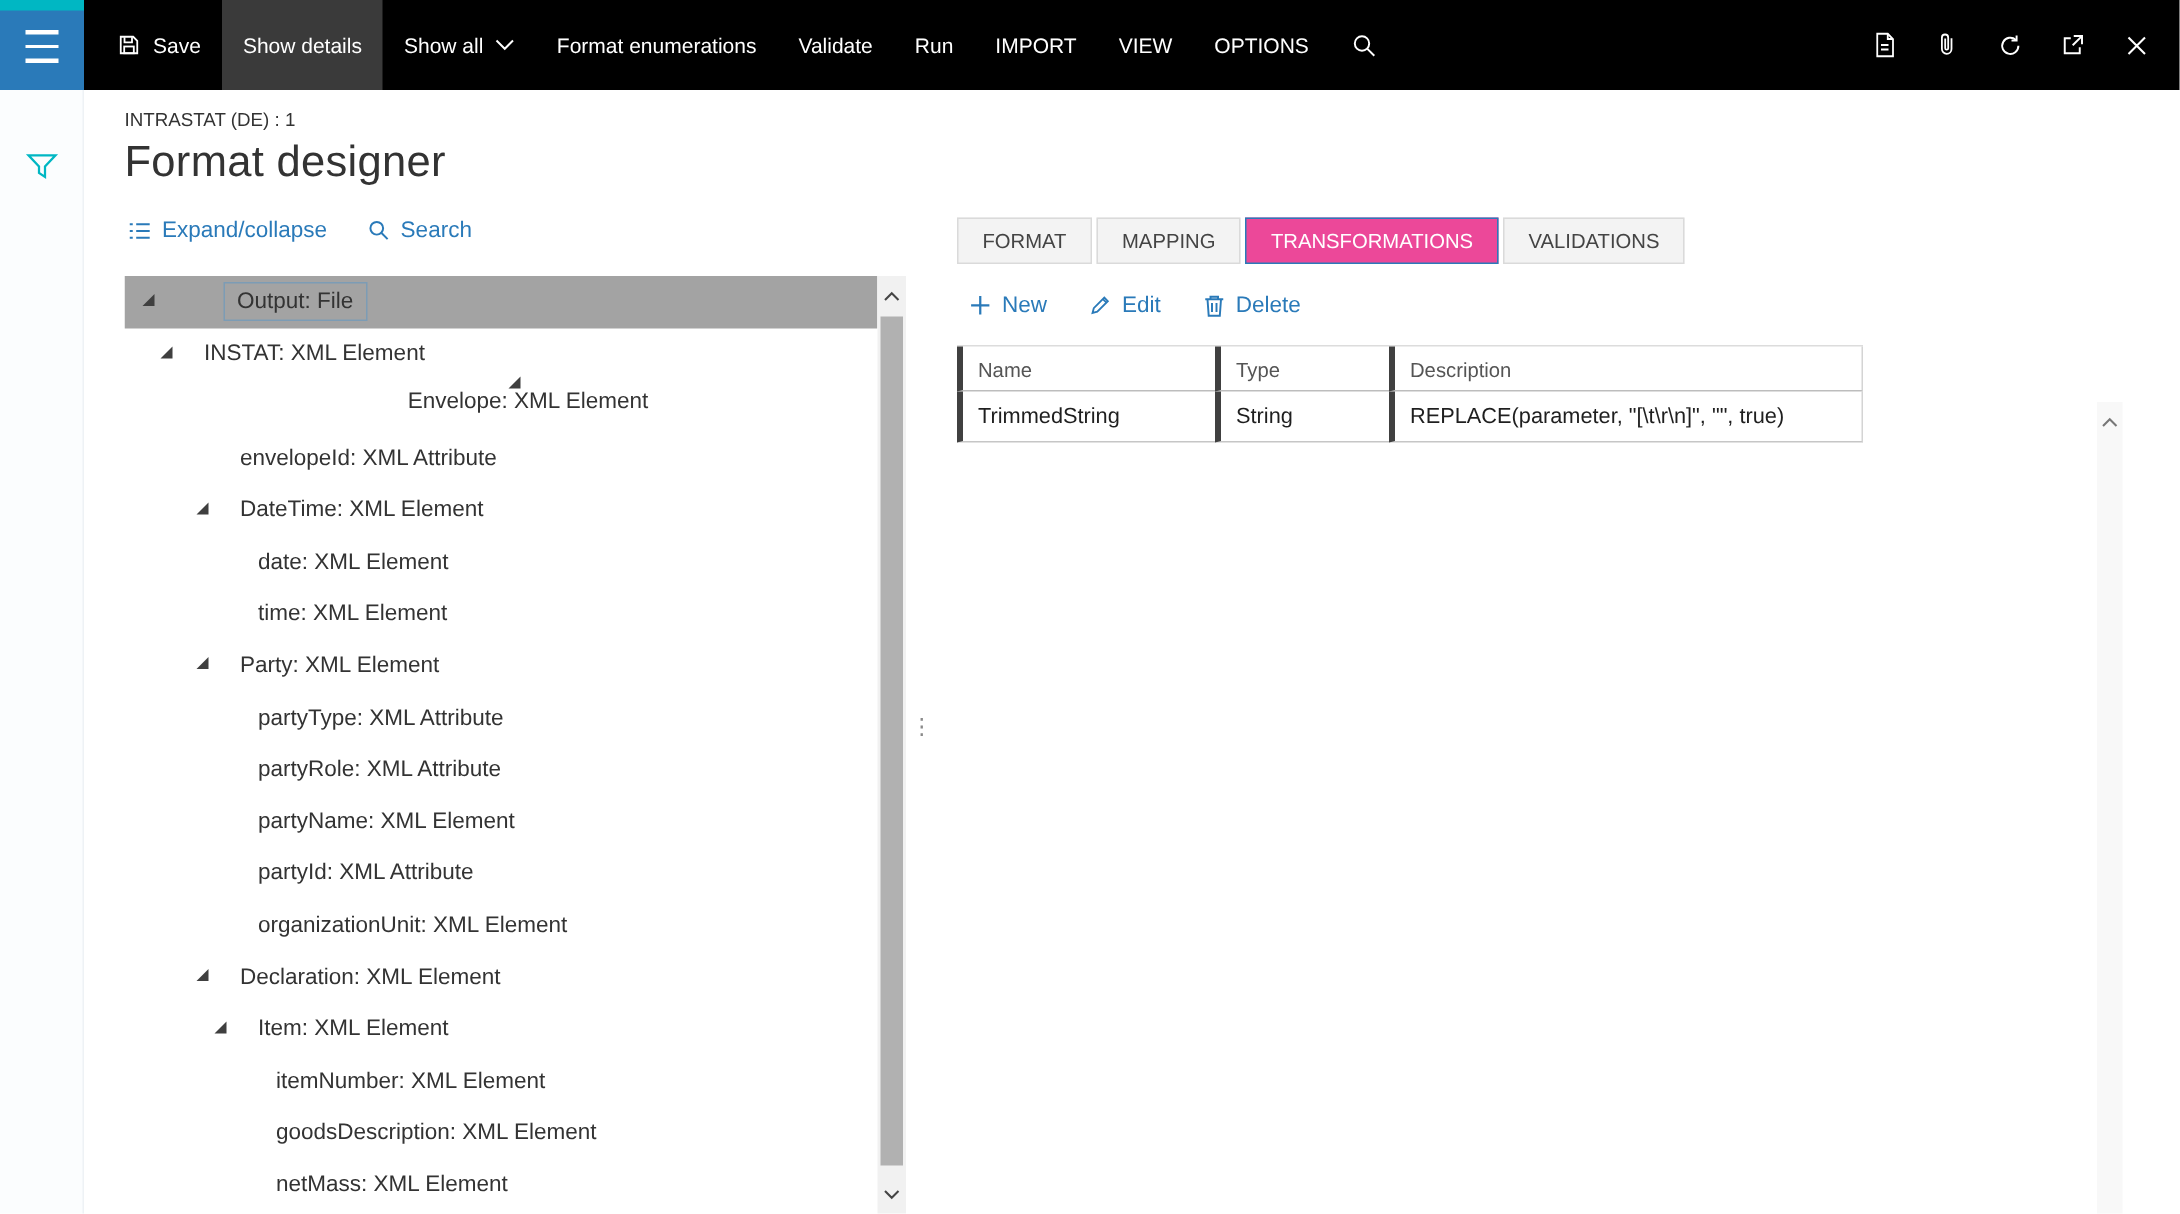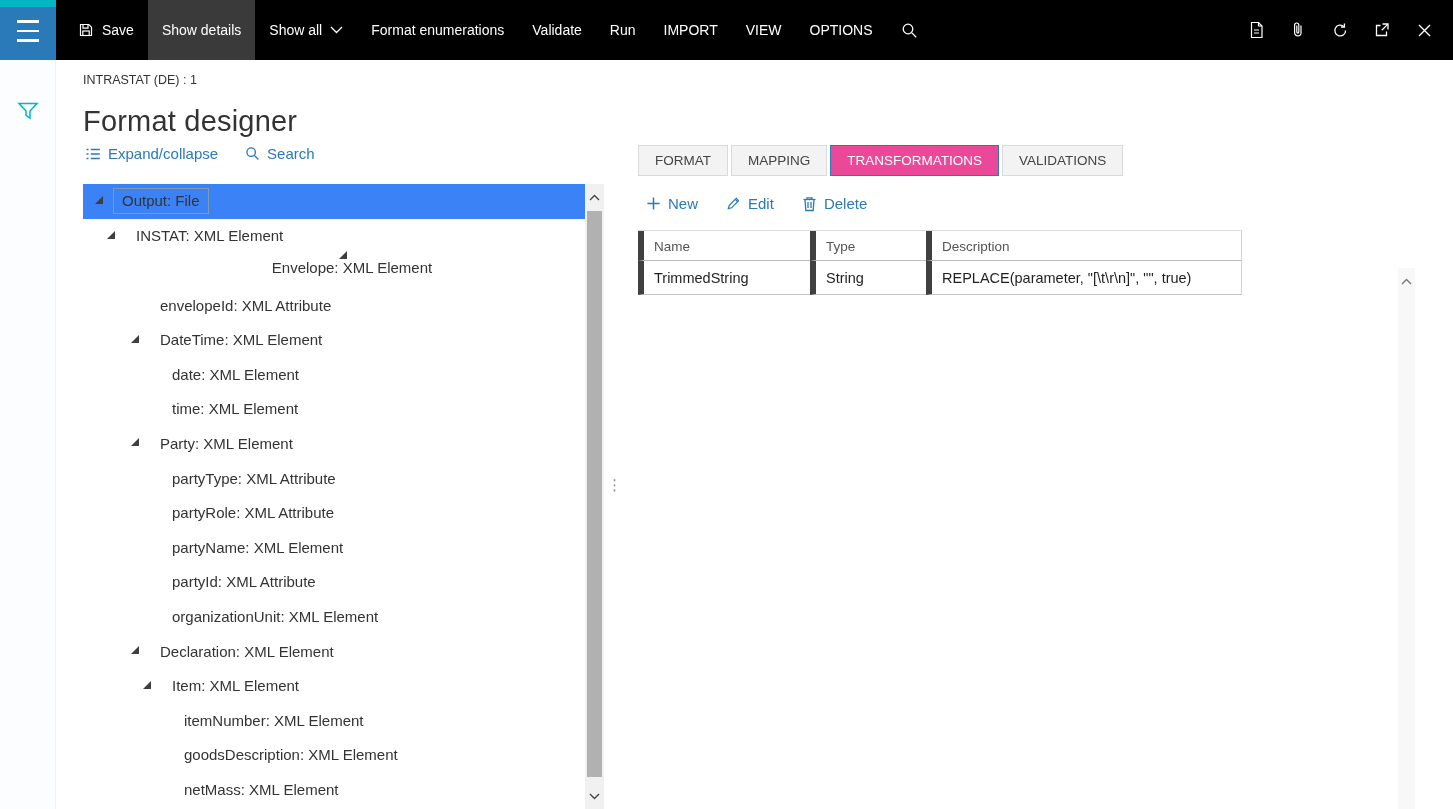--- a/index.html
+++ b/index.html
@@ -38,29 +38,29 @@
   .left-rail {
     position: absolute; top: 60px; left: 0; width: 56px; bottom: 0;
     background: #fbfdfe; border-right: 1px solid #eef2f5;
   }
   .rail-filter { display: block; margin: 41px auto 0; cursor: pointer; }
 
   
   .page { position: absolute; top: 60px; left: 56px; right: 0; bottom: 0; background: #fff; }
   .header { position: absolute; left: 27px; top: 13px; }
   .caption { font-size: 12.5px; color: #333; }
-  .title { font-size: 29px; font-weight: 400; color: #333; margin-top: 18px; letter-spacing: .2px; }
+  .title { font-size: 29px; font-weight: 400; color: #333; margin-top: 5px; letter-spacing: .2px; }
 
   .link { display: inline-flex; align-items: center; gap: 7px; color: #2a7ab9; font-size: 15px; cursor: pointer; }
   .tree-toolbar { position: absolute; left: 29px; top: 85px; display: flex; gap: 27px; align-items: center; }
 
   
   .tree { position: absolute; left: 27px; top: 124px; width: 502px; bottom: 0; overflow: hidden; }
   .tree-row { height: 34.6px; display: flex; align-items: center; font-size: 15px; color: #333; cursor: pointer; }
-  .tree-row.selected { background: #3b82f6; }
+  .tree-row.selected { background: #a3a3a3; gap: 36px; }
   .expander { width: 27px; display: flex; align-items: center; flex: 0 0 auto; }
   .expander.has::before {
     content: ""; width: 0; height: 0;
     border-bottom: 8px solid #3f3f3f; border-left: 8px solid transparent; margin-top: -2px;
   }
   .tree-label { padding: 0 2px; white-space: nowrap; }
   .tree-label.focusbox { border: 1px solid #7c9cb5; padding: 3px 8px 4px; margin-left: -9px; }
 
   
   .tree-scroll { position: absolute; left: 529px; top: 124px; width: 19px; bottom: 0; background: #f1f1f1; }
@@ -77,21 +77,21 @@
   .tab {
     height: 31px; display: flex; align-items: center; padding: 0 16px; margin-right: 3px;
     font-size: 13.5px; color: #444; background: #f3f3f3; border: 1px solid #dadada; cursor: pointer;
     white-space: nowrap;
   }
   .tab.active { background: #ec4899; border-color: #2a7ab9; color: #fff; }
   .actions { display: flex; gap: 28px; margin-top: 19px; margin-left: 8px; align-items: center; }
 
   .grid { margin-top: 18px; width: 604px; font-size: 14.5px; border-top: 1px solid #dcdcdc; }
   .grid-row { display: flex; }
-  .cell { padding: 7px 10px 6px; border-left: 6px solid #404040; overflow: hidden; white-space: nowrap; }
+  .cell { padding: 7px 10px 6px; border-left: 4px solid #404040; overflow: hidden; white-space: nowrap; }
   .grid-row .cell:last-child { border-right: 1px solid #d4d4d4; }
   .grid-header .cell { color: #555; font-size: 13.5px; border-bottom: 1px solid #bdbdbd; padding-top: 8px; }
   .grid-body .cell { color: #1f1f1f; border-bottom: 1px solid #c6c6c6; padding-top: 9px; padding-bottom: 8px; }
   .c-name { width: 172px; }
   .c-type { width: 116px; }
   .c-desc { width: 316px; }
 
   
   .right-scroll { position: absolute; left: 1342px; top: 208px; width: 17px; bottom: 0; background: #f8f8f8; }
 </style>

